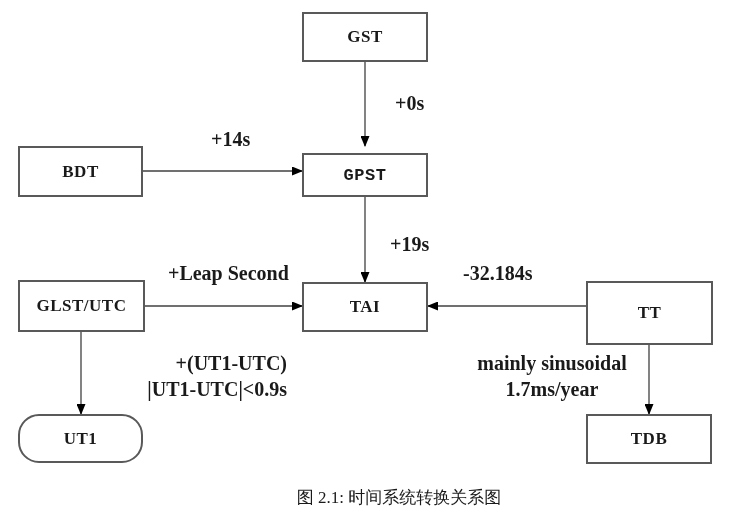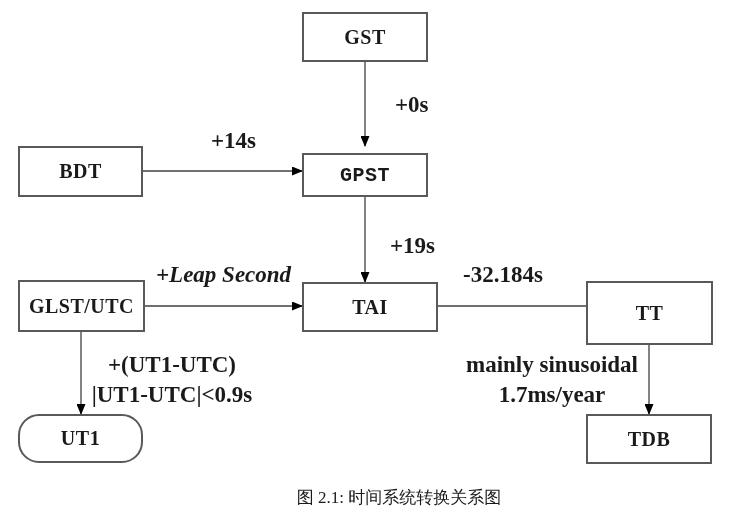--- a/index.html
+++ b/index.html
@@ -19,45 +19,45 @@
   }
   .node {
     position: absolute;
     box-sizing: border-box;
     border: 2px solid #595959;
     background: #ffffff;
     display: flex;
     align-items: center;
     justify-content: center;
     font-weight: bold;
-    font-size: 20px;
+    font-size: 17px;
     letter-spacing: 0.5px;
   }
   .node-gst  { left: 302px; top: 12px;  width: 126px; height: 50px; }
   .node-bdt  { left: 18px;  top: 146px; width: 125px; height: 51px; }
   .node-gpst { left: 302px; top: 153px; width: 126px; height: 44px; font-family: Liberation Mono, monospace; }
   .node-glst { left: 18px;  top: 280px; width: 127px; height: 52px; }
-  .node-tai  { left: 302px; top: 282px; width: 136px; height: 50px; }
+  .node-tai  { left: 302px; top: 282px; width: 126px; height: 50px; }
   .node-tt   { left: 586px; top: 281px; width: 127px; height: 64px; }
   .node-ut1  { left: 18px;  top: 414px; width: 125px; height: 49px; border-radius: 21px; }
   .node-tdb  { left: 586px; top: 414px; width: 126px; height: 50px; }
 
   .edge-label {
     position: absolute;
     font-weight: bold;
-    font-size: 23px;
+    font-size: 20px;
     white-space: nowrap;
     line-height: 1.3;
   }
   .lbl-plus0s    { left: 395px; top: 90px; }
   .lbl-plus14s   { left: 211px; top: 126px; }
   .lbl-plus19s   { left: 390px; top: 231px; }
-  .lbl-leap      { left: 156px; top: 260px; font-style: italic; }
+  .lbl-leap      { left: 168px; top: 260px; }
   .lbl-minus32   { left: 463px; top: 260px; }
-  .lbl-ut1utc    { left: 57px;  top: 350px; width: 230px; text-align: center; }
+  .lbl-ut1utc    { left: 57px;  top: 350px; width: 230px; text-align: right; }
   .lbl-sinusoid  { left: 437px; top: 350px; width: 230px; text-align: center; }
 
   .caption {
     position: absolute;
     left: 0; top: 486px;
     width: 734px;
     text-align: center;
     font-size: 17px;
     font-weight: normal;
     color: #1a1a1a;

